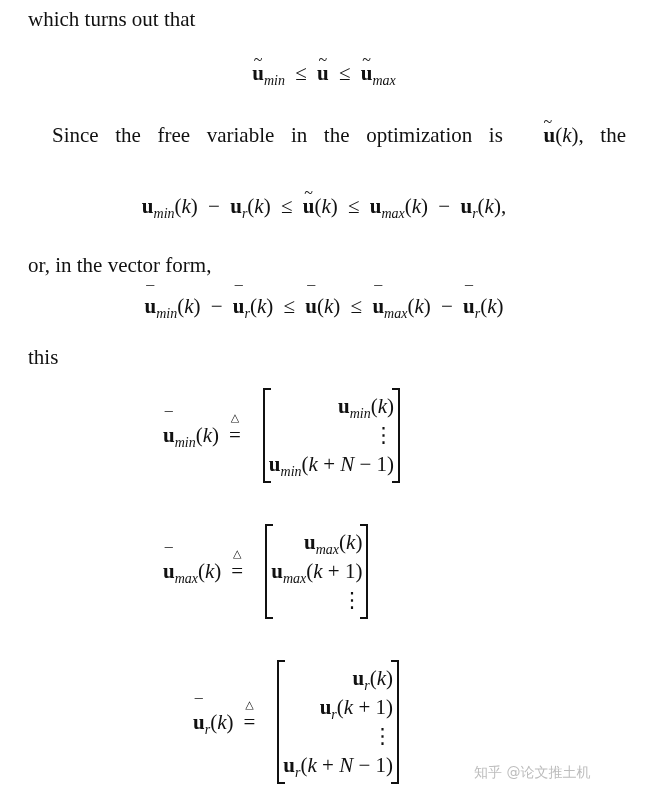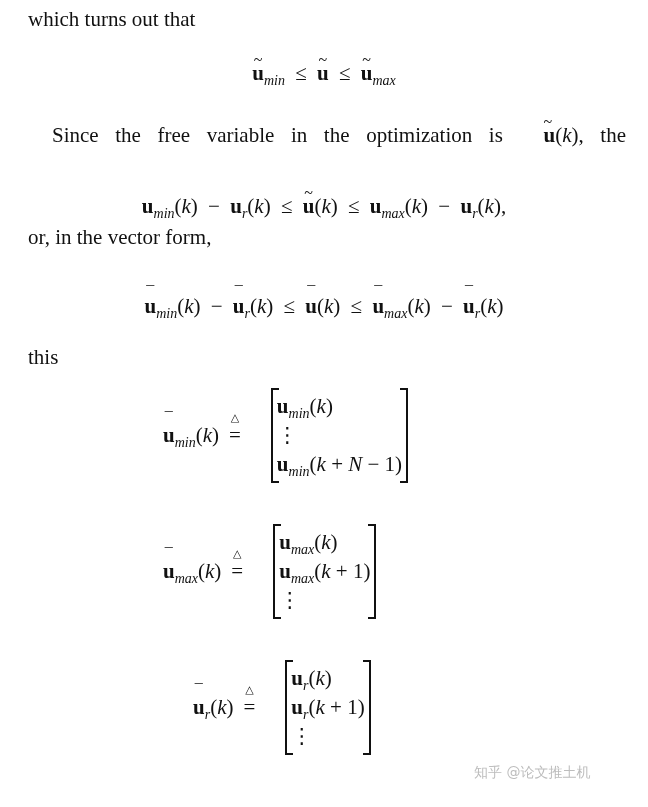--- a/index.html
+++ b/index.html
@@ -92,23 +92,23 @@
       position: absolute;
       left: 0; right: 0;
       top: -12px;
       text-align: center;
       font-size: 11px;
     }
     .matrix {
       position: relative;
       display: flex;
       flex-direction: column;
-      align-items: flex-start;
+      align-items: flex-end;
       padding: 4px 6px;
-      margin-left: 20px;
+      margin-left: 12px;
     }
     .matrix .bl, .matrix .br {
       position: absolute;
       top: 0;
       bottom: 0;
       width: 6px;
       border-top: 2px solid #111;
       border-bottom: 2px solid #111;
     }
     .matrix .bl { left: 0; border-left: 2px solid #111; }
@@ -156,21 +156,21 @@
   <span class="op">−</span>
   <span class="b">u</span><span class="sub">r</span>(<span class="i">k</span>)
   <span class="op">≤</span>
   <span class="acc b"><span>u</span><span class="mark">~</span></span>(<span class="i">k</span>)
   <span class="op">≤</span>
   <span class="b">u</span><span class="sub">max</span>(<span class="i">k</span>)
   <span class="op">−</span>
   <span class="b">u</span><span class="sub">r</span>(<span class="i">k</span>),
 </div>
 
-<div class="text" style="left:28px; top:224px;">or, in the vector form,</div>
+<div class="text" style="left:28px; top:252px;">or, in the vector form,</div>
 
 <div class="eq" style="top:293px;">
   <span class="acc b"><span>u</span><span class="mark">¯</span></span><span class="sub">min</span>(<span class="i">k</span>)
   <span class="op">−</span>
   <span class="acc b"><span>u</span><span class="mark">¯</span></span><span class="sub">r</span>(<span class="i">k</span>)
   <span class="op">≤</span>
   <span class="acc b"><span>u</span><span class="mark">¯</span></span>(<span class="i">k</span>)
   <span class="op">≤</span>
   <span class="acc b"><span>u</span><span class="mark">¯</span></span><span class="sub">max</span>(<span class="i">k</span>)
   <span class="op">−</span>
@@ -205,16 +205,17 @@
 
 <div class="def" style="left:193px; top:660px;">
   <span class="lhs"><span class="acc b"><span>u</span><span class="mark">¯</span></span><span class="sub">r</span>(<span class="i">k</span>)</span>
   <span class="triangleq"><span>=</span><span class="tri">△</span></span>
   <div class="matrix">
     <span class="bl"></span>
     <span class="br"></span>
     <div class="row"><span class="b">u</span><span class="sub">r</span>(<span class="i">k</span>)</div>
     <div class="row"><span class="b">u</span><span class="sub">r</span>(<span class="i">k</span> <span>+</span> <span>1</span>)</div>
     <div class="row vdots">⋮</div>
+    <div class="row"><span class="b">u</span><span class="sub">r</span>(<span class="i">k</span> <span>+</span> <span class="i">N</span> <span>−</span> <span>1</span>)</div>
   </div>
 </div>
 
 <div class="watermark">知乎 @论文推土机</div>
 
 </body></html>

